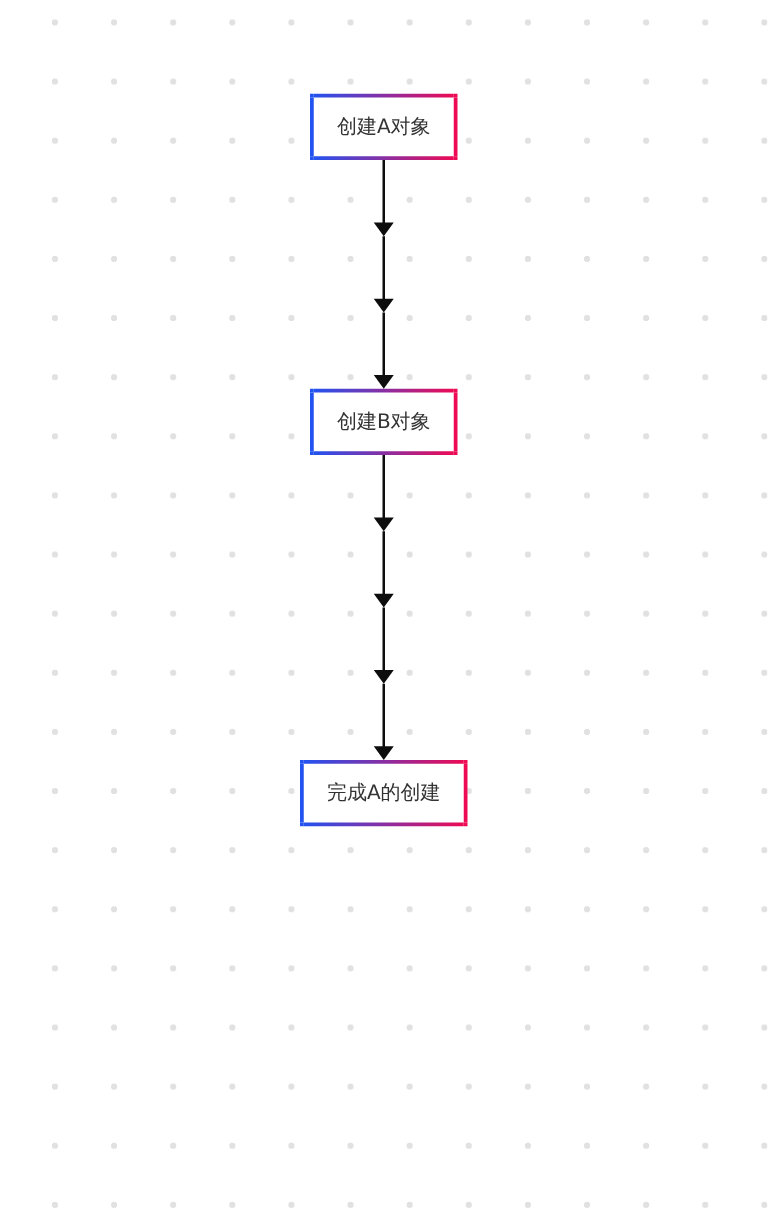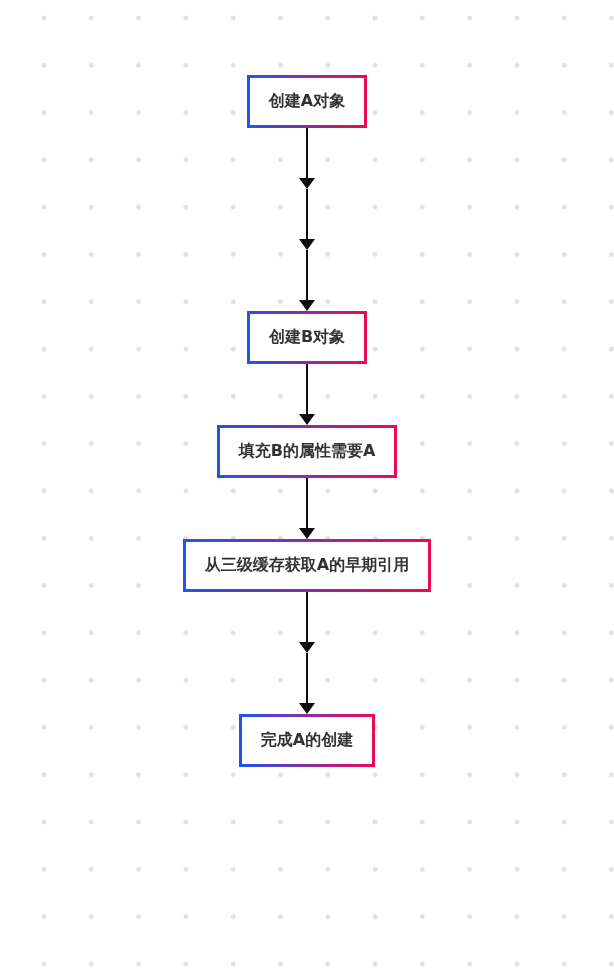--- a/index.html
+++ b/index.html
@@ -39,21 +39,20 @@
     padding: 0 19px;
     display: flex;
     align-items: center;
     justify-content: center;
     background: var(--node-fill);
     border: 3px solid transparent;
     border-image: linear-gradient(90deg, var(--border-gradient-start), var(--border-gradient-end)) 1;
     font-size: 16px;
     color: var(--text-color);
     white-space: nowrap;
-    font-weight: bold;
   }
   .arrow {
     position: relative;
     width: 18px;
     height: 61px;
     flex: 0 0 auto;
   }
   .arrow-line {
     position: absolute;
     left: 50%;
@@ -103,32 +102,26 @@
 
   <div class="node">
     <span>创建B对象</span>
   </div>
 
   <div class="arrow">
     <div class="arrow-line"></div>
     <div class="arrow-head"></div>
   </div>
 
-  <div class="node">
-    <span>填充B的属性需要A</span>
-  </div>
 
   <div class="arrow">
     <div class="arrow-line"></div>
     <div class="arrow-head"></div>
   </div>
 
-  <div class="node">
-    <span>从三级缓存获取A的早期引用</span>
-  </div>
 
   <div class="arrow">
     <div class="arrow-line"></div>
     <div class="arrow-head"></div>
   </div>
 
 
   <div class="arrow">
     <div class="arrow-line"></div>
     <div class="arrow-head"></div>

